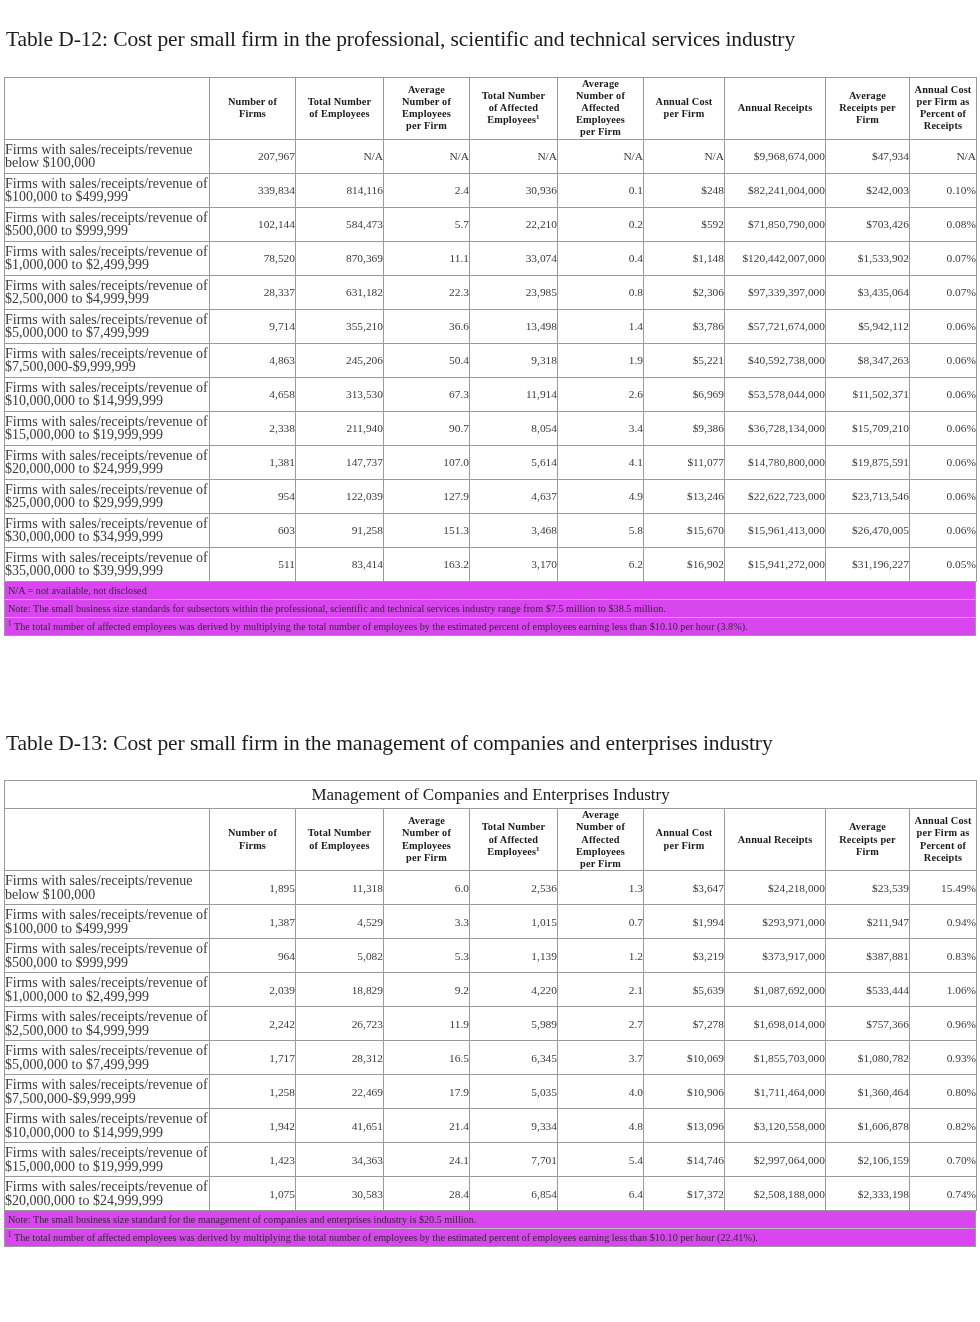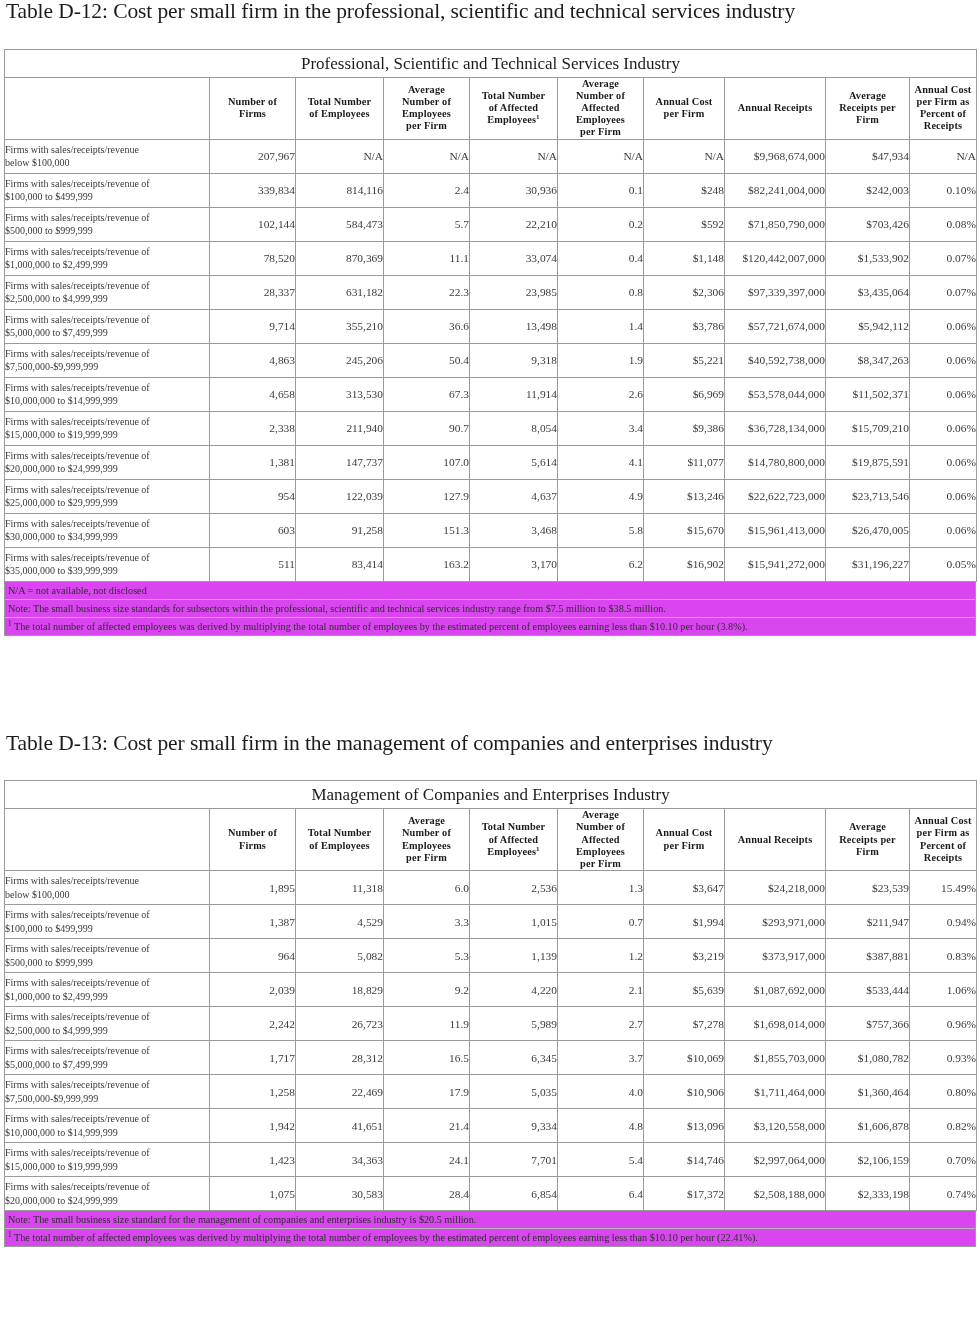--- a/index.html
+++ b/index.html
@@ -20,21 +20,21 @@
   .table-title {
     font-family: "Liberation Serif", "DejaVu Serif", serif;
     font-size: 21.5px;
     font-weight: 400;
     color: #1c1c1c;
     letter-spacing: -0.1px;
     line-height: 1.05;
     white-space: nowrap;
     padding-left: 2px;
   }
-  .title-1 { padding-top: 0px; margin-bottom: 26px; }
+  .title-1 { padding-top: 0px; margin-bottom: 26px; margin-top: 28px; }
   .title-2 { padding-top: 0px; margin-bottom: 26px; }
 
   table.data {
     width: 972px;
     border-collapse: collapse;
     table-layout: fixed;
     border: 1px solid #9a9a9a;
     background: #fff;
   }
   table.data td, table.data th {
@@ -60,21 +60,21 @@
     font-weight: bold;
     font-size: 10.3px;
     line-height: 12.2px;
     color: #1b1b1b;
     padding: 3px 2px;
     letter-spacing: 0.15px;
   }
 
   .rowlabel {
     font-family: "Liberation Serif", "DejaVu Serif", serif;
-    font-size: 10px;
+    font-size: 14px;
     line-height: 13.4px;
     color: #3a3a3a;
     padding: 3px 1px 3px 3px;
     text-align: left;
     vertical-align: middle;
   }
   .num {
     font-family: "Liberation Serif", "DejaVu Serif", serif;
     font-size: 11.4px;
     color: #3a3a3a;
@@ -127,23 +127,20 @@
         <col style="width:88px">
       <col style="width:86px">
         <col style="width:88px">
         <col style="width:86px">
       <col style="width:81px">
         <col style="width:101px">
         <col style="width:84px">
       <col style="width:67px">
     </colgroup>
     <tbody>
-      <tr>
-        <td class="industry-banner" colspan="10">Professional, Scientific and Technical Services Industry</td>
-      </tr>
       <tr>
         <td class="colhead"></td>
         <td class="colhead">Number of<br>Firms</td>
         <td class="colhead">Total Number<br>of Employees</td>
         <td class="colhead">Average<br>Number of<br>Employees<br>per Firm</td>
         <td class="colhead">Total Number<br>of Affected<br>Employees<sup class="hdr">1</sup></td>
         <td class="colhead">Average<br>Number of<br>Affected<br>Employees<br>per Firm</td>
         <td class="colhead">Annual Cost<br>per Firm</td>
         <td class="colhead">Annual Receipts</td>
         <td class="colhead">Average<br>Receipts per<br>Firm</td>

